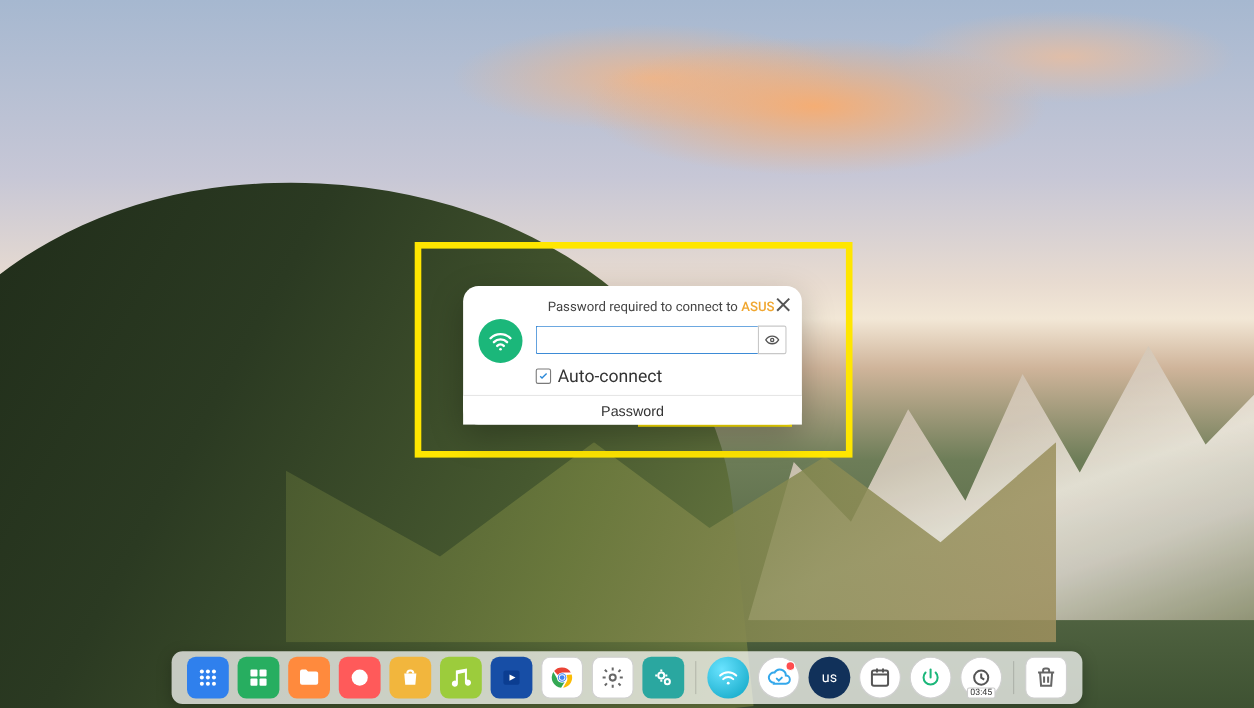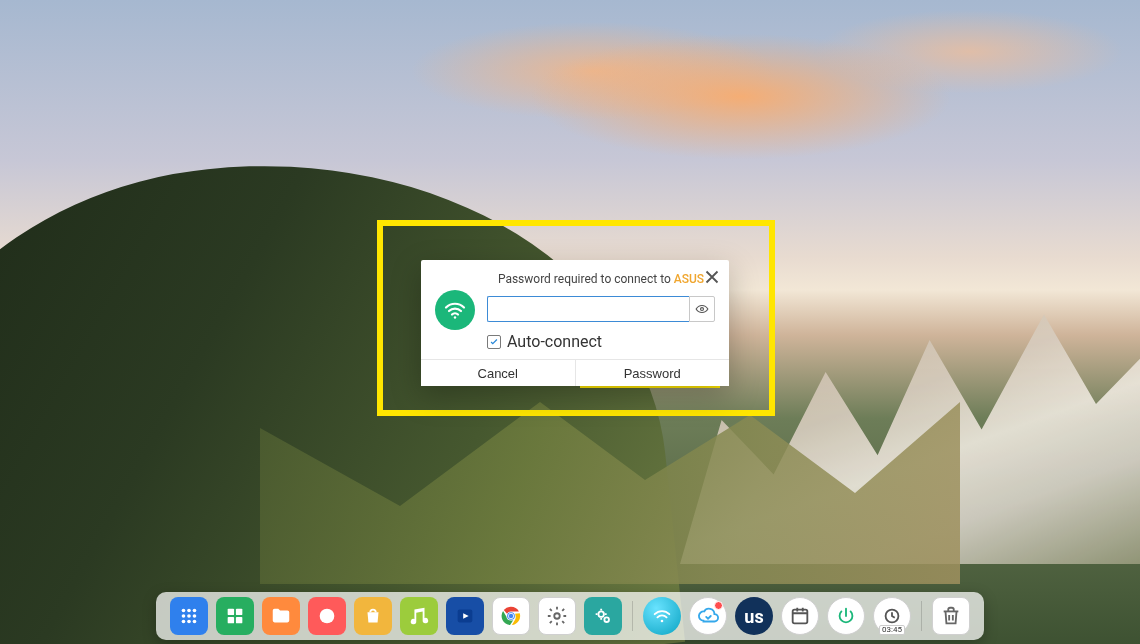--- a/index.html
+++ b/index.html
@@ -46,21 +46,21 @@
     border:6px solid #ffe600; pointer-events:none;
   }
   .annot-inner {
     position:absolute; left:580px; top:356px; width:140px; height:32px;
     border:4px solid #ffe600; pointer-events:none;
   }
 
   
   .dialog {
     position:absolute; left:421px; top:260px; width:308px; height:126px;
-    background:#ffffff; border-radius:2px;
+    background:#ffffff; border-radius:14px;
     box-shadow:0 10px 30px rgba(0,0,0,.25);
     display:flex; flex-direction:column;
   }
   .dialog .close {
     position:absolute; right:6px; top:6px; width:22px; height:22px;
     display:flex; align-items:center; justify-content:center;
     color:#555; font-size:13px; cursor:pointer; background:transparent; border:none;
   }
   .dialog-body { flex:1; display:flex; padding:14px 14px 8px 14px; gap:12px; }
   .wifi-badge {
@@ -185,21 +185,20 @@
           <svg viewBox="0 0 24 24" fill="none" stroke="currentColor" stroke-width="3">
               <path d="M5 12l4 4 10-10"></path>
             </svg>
         </span>
         <span>Auto-connect</span>
       </label>
     </div>
   </div>
 
   <div class="dialog-buttons">
-    <button class="dlg-btn">Cancel</button>
     <button class="dlg-btn">Password</button>
   </div>
 </div>
 
 <div class="dock">
 
   <div class="dock-item bg-blue txt-white" title="Launcher">
     <svg viewBox="0 0 24 24" fill="currentColor">
         <circle cx="6" cy="6" r="2"></circle>
         <circle cx="12" cy="6" r="2"></circle>
@@ -292,21 +291,21 @@
   </div>
 
   <div class="dock-item bg-white round red-dot" title="Cloud Sync">
     <svg viewBox="0 0 24 24" fill="none" stroke="#34a8eb" stroke-width="2" stroke-linecap="round">
         <path d="M7 17a5 5 0 1 1 .8-9.95A6 6 0 0 1 19 10a4 4 0 0 1 0 8H7z"></path>
         <path d="M10 13l2 2 3-3"></path>
       </svg>
   </div>
 
   <div class="dock-item bg-night txt-white round">
-    <span style="font-size:18px;font-weight:700;">us</span>
+    <span style="font-size:13px;font-weight:400;">us</span>
   </div>
 
   <div class="dock-item bg-white txt-dark round" title="Date and Time">
     <svg viewBox="0 0 24 24" fill="none" stroke="#555" stroke-width="2">
         <rect x="4" y="5" width="16" height="15" rx="2"></rect>
         <path d="M4 9h16M9 3v4M15 3v4"></path>
       </svg>
   </div>
 
   <div class="dock-item bg-white round" title="Power">

